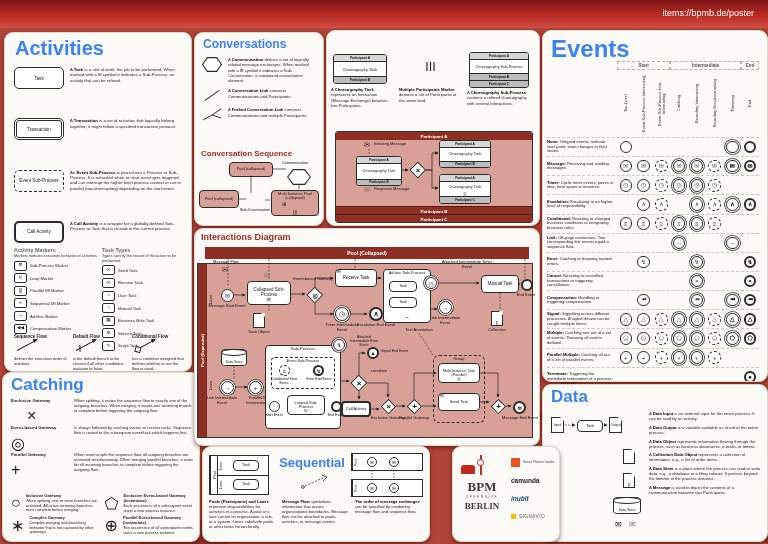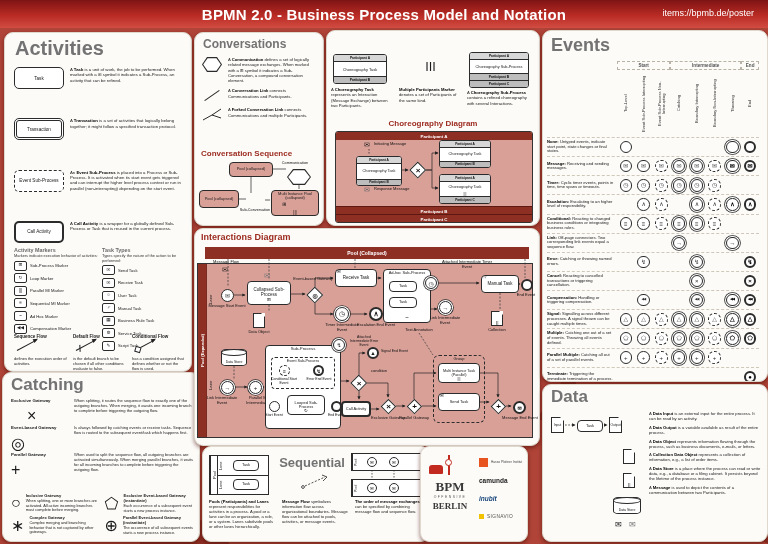--- a/index.html
+++ b/index.html
@@ -9,21 +9,21 @@
   .decor{position:absolute;width:0;height:0;border-style:solid;z-index:0}
   
   #hdr{position:absolute;left:0;top:0;width:768px;height:28px;z-index:3;
        background:linear-gradient(180deg,#7e1414 0%,#b92b24 55%,#d14c42 100%);
        display:flex;align-items:center;justify-content:center}
   #hdr .ttl{color:#fff;font-weight:bold;font-size:15px;letter-spacing:.2px}
   #hdr .url{position:absolute;right:14px;top:8px;color:#fff;font-size:9px;text-decoration:none}
   
   .panel{position:absolute;background:#fcfbf8;border-radius:9px;z-index:2;overflow:hidden;
          box-shadow:0 2px 4px rgba(70,10,0,.55);border:1px solid #ded8cd}
-  .t1{color:#737373;font-weight:bold}
+  .t1{color:#3b82f6;font-weight:bold}
   .t2{color:#9c2b20;font-weight:bold}
   .cap{position:absolute;font-size:4px;line-height:1.15;text-align:center;color:#111}
   
   .box{position:absolute;background:#fff;border:1px solid #2b2b2b;border-radius:4px;
        display:flex;align-items:center;justify-content:center;text-align:center;
        font-size:4.5px;line-height:1.1;padding:1px;box-sizing:border-box}
   .box.dash{border-style:dashed;background:transparent}
   .box.thickb{border-width:2px}
   .box.toplab{align-items:flex-start}
   .circ{position:absolute;background:#fff;border:1px solid #2b2b2b;border-radius:50%;
@@ -115,21 +115,20 @@
   .logo-row{display:flex;align-items:center;gap:3px;height:18px}
 </style>
 </head>
 <body>
 
 <div class="decor" style="left:140px;top:470px;border-width:74px 0 0 90px;border-color:transparent transparent transparent #8e2f24"></div>
 <div class="decor" style="left:536px;top:360px;border-width:0 0 60px 40px;border-color:transparent transparent #8e2f24 transparent"></div>
 <div class="decor" style="left:700px;top:500px;border-width:0 68px 44px 0;border-color:transparent #8e2f24 transparent transparent"></div>
 
 <div id="hdr">
-  <div class="ttl">BPMN 2.0 - Business Process Model and Notation</div>
   <a class="url" href="#">items://bpmb.de/poster</a>
 </div>
 
 <div class="panel" style="left:4px;top:32px;width:186px;height:338px">
   <div class="abs t1" style="left:10px;top:4px;font-size:20px">Activities</div>
   <div class="abs" id="act-items" style="left:9px;top:34px;width:170px;height:176px;display:flex;flex-direction:column;justify-content:space-between">
       <div class="arow">
         <div class="ashape task">Task</div>
         <div class="adesc"><span>A </span><b>Task</b><span> is a unit of work, the job to be performed. When marked with a ⊞ symbol it indicates a Sub-Process, an activity that can be refined.</span></div>
       </div>
@@ -325,21 +324,20 @@
   <div class="abs cvdesc" id="cho-d1" style="left:4px;top:56px;width:62px"><span>A </span><b>Choreography Task</b><span> represents an Interaction (Message Exchange) between two Participants.</span></div>
   <div class="abs" style="left:72px;top:30px;width:64px;text-align:center;font-size:9px;font-weight:bold;letter-spacing:1px">|||</div>
   <div class="abs cvdesc" id="cho-d2" style="left:72px;top:56px;width:64px"><b>Multiple Participants Marker</b><span> denotes a set of Participants of the same kind.</span></div>
   <div class="abs" style="left:142px;top:21px;width:58px;height:34px;border:1px solid #2b2b2b;border-radius:3px;overflow:hidden;background:#fff">
     <div class="band" style="height:6px;background:#d7d7d7;font-size:3.3px;color:#111;border-bottom:1px solid #2b2b2b">Participant A</div>
     <div style="height:13px;display:flex;align-items:center;justify-content:center;font-size:3.8px;text-align:center">Choreography Sub-Process</div>
     <div class="band" style="height:6px;background:#bdbdbd;font-size:3.3px;color:#111;border-top:1px solid #2b2b2b">Participant B</div>
     <div class="band" style="height:6px;background:#bdbdbd;font-size:3.3px;color:#111;border-top:1px solid #2b2b2b">Participant C</div>
   </div>
   <div class="abs cvdesc" id="cho-d3" style="left:140px;top:59px;width:66px"><span>A </span><b>Choreography Sub-Process</b><span> contains a refined choreography with several Interactions.</span></div>
-  <div class="abs t2" style="left:0;top:88px;width:212px;text-align:center;font-size:8px">Choreography Diagram</div>
 
   <div class="abs" style="left:8px;top:100px;width:196px;height:90px;border:1px solid #333;border-radius:3px;background:#d9a098;overflow:hidden">
     <div class="band pool" style="height:8px;font-size:4.4px">Participant A</div>
     <svg class="abs" style="left:0;top:0" width="196" height="90">
       <defs>
           <marker id="ma" viewBox="0 0 6 6" refX="5" refY="3" markerWidth="5" markerHeight="5" orient="auto">
             <path d="M0 0L6 3L0 6z" fill="#222"></path>
           </marker>
         </defs>
       <g fill="none" stroke="#222" stroke-width="0.7">
@@ -545,21 +543,21 @@
       <span class="d"></span>
       <span class="g">+</span>
     </span>
   <div class="circ c4" style="left:318px;top:172px;width:13px;height:13px;font-size:5px;font-weight:bold">
       <span>✉</span>
     </div>
   <div class="cap" style="left:306px;top:187px;width:38px">Message End Event</div>
 </div>
 
 <div class="panel" style="left:542px;top:30px;width:224px;height:350px">
-  <div class="abs t1" style="left:8px;top:4px;font-size:18px">Events</div>
+  <div class="abs t1" style="left:8px;top:4px;font-size:24px">Events</div>
   <div class="abs eg" id="ev-groups" style="left:74px;top:30px;width:142px;height:9px">
       <div class="egc" style="width: 53.25px; height: 9px;">Start</div>
       <div class="egc" style="width: 71px; height: 9px;">Intermediate</div>
       <div class="egc" style="width: 17.75px; height: 9px;">End</div>
     </div>
   <div class="abs eg" id="ev-cols" style="left:74px;top:41px;width:142px;height:63px">
       <div class="ecol">
         <div class="vtext" style="height: 63px; width: 100%;">Top-Level</div>
       </div>
       <div class="ecol">
@@ -1066,21 +1064,21 @@
         <span>✉</span>
       </div>
   </div>
   <div class="abs" id="swim-cols" style="left:6px;top:52px;width:214px;display:grid;grid-template-columns:1fr 1fr 1fr;column-gap:5px">
       <div class="swcol"><b>Pools (Participants) and Lanes</b><span> represent responsibilities for activities in a process. A pool or a lane can be an organization, a role, or a system. Lanes subdivide pools or other lanes hierarchically.</span></div>
       <div class="swcol"><b>Message Flow</b><span> symbolizes information flow across organizational boundaries. Message flow can be attached to pools, activities, or message events.</span></div>
       <div class="swcol"><b>The order of message exchanges</b><span> can be specified by combining message flow and sequence flow.</span></div>
     </div>
 </div>
 
-<div class="panel" style="left:420px;top:446px;width:106px;height:94px">
+<div class="panel" style="left:452px;top:446px;width:106px;height:94px">
   <div class="abs" style="left:4px;top:6px;width:50px;height:82px;text-align:center">
     <div class="abs" style="left:23px;top:2px;width:2px;height:20px;background:#c22a1f"></div>
     <div class="abs" style="left:20px;top:6px;width:7px;height:7px;border:1.5px solid #c22a1f;border-radius:50%;background:#fff;box-sizing:border-box"></div>
     <div class="abs" style="left:4px;top:12px;width:14px;height:9px;background:#c22a1f;border-radius:3px 3px 1px 1px"></div>
     <div class="abs" style="left:0;top:26px;width:50px;font-family:'Liberation Serif',serif;font-weight:bold;font-size:13px;color:#3a3a3a">BPM</div>
     <div class="abs" style="left:0;top:42px;width:50px;font-size:3.4px;letter-spacing:1.5px;color:#555">OFFENSIVE</div>
     <div class="abs" style="left:0;top:48px;width:50px;font-family:'Liberation Serif',serif;font-weight:bold;font-size:9px;color:#3a3a3a">BERLIN</div>
   </div>
   <div class="abs" id="logo-list" style="left:58px;top:6px;width:46px">
       <div class="logo-row">

